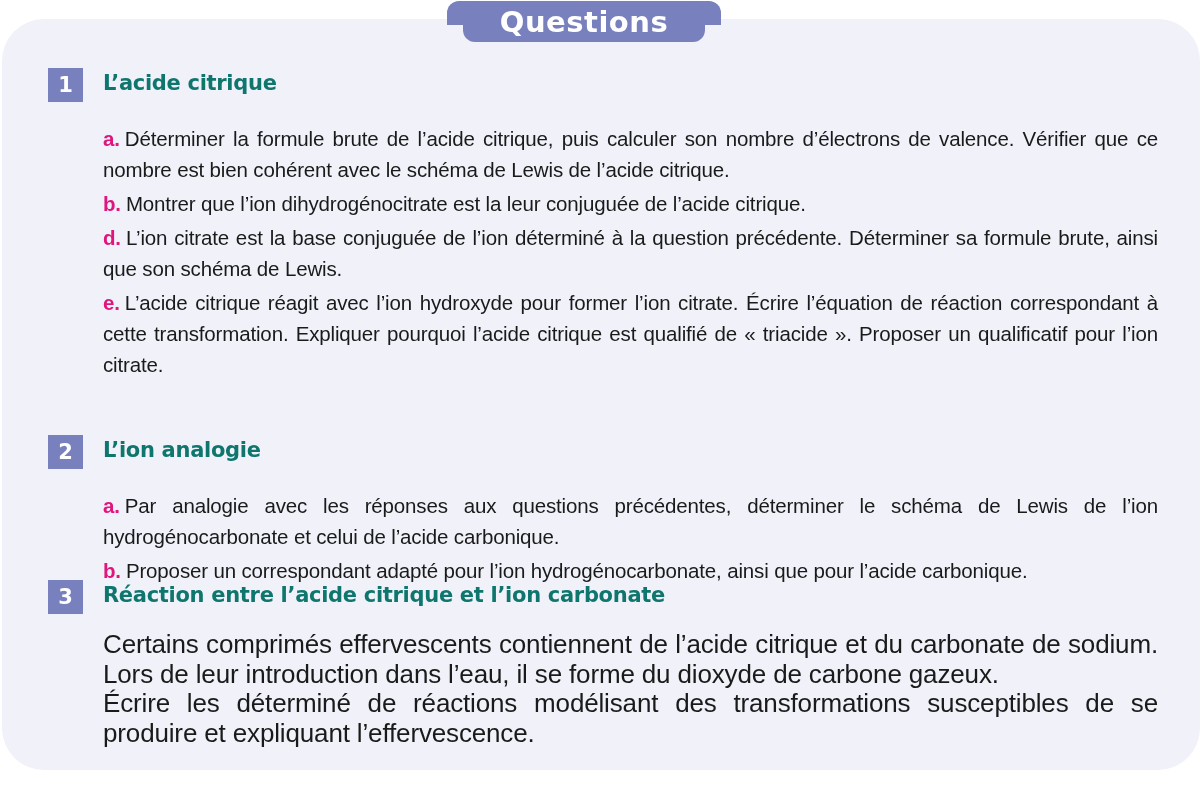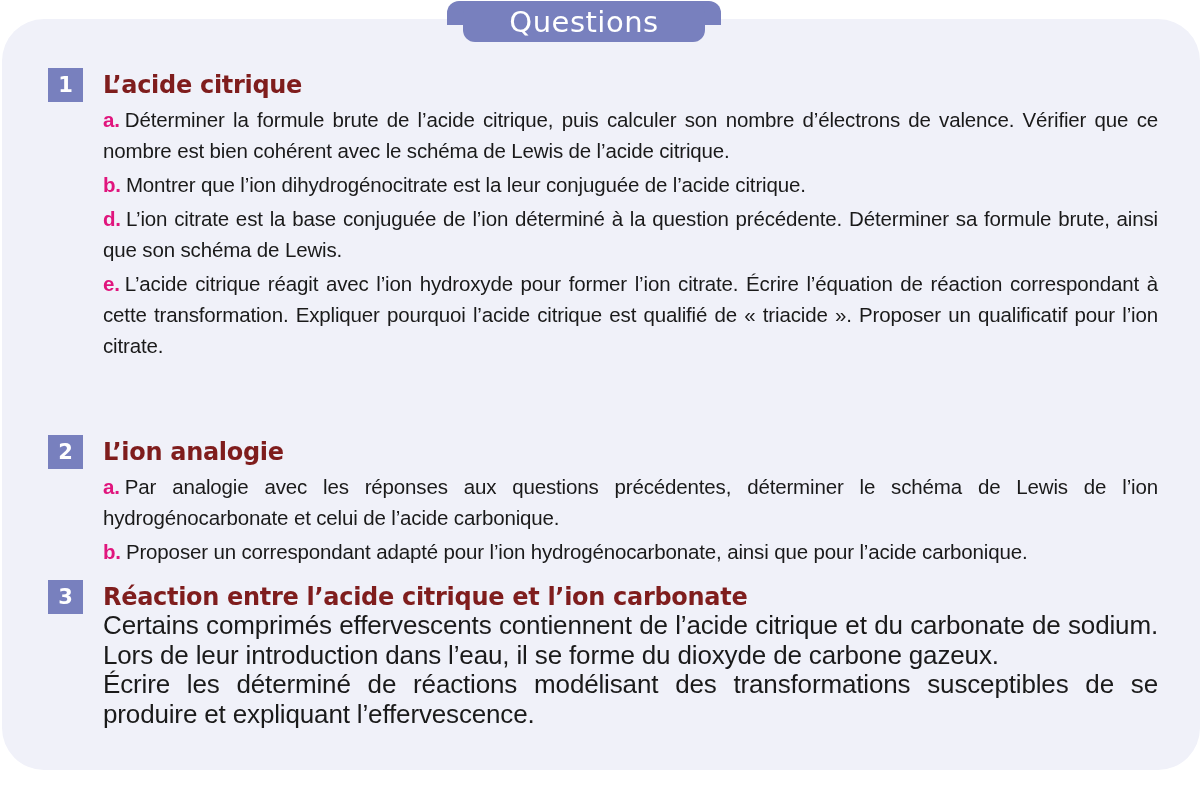--- a/index.html
+++ b/index.html
@@ -38,21 +38,21 @@
       top: 1px;
       left: 463px;
       width: 242px;
       height: 41px;
       background: #7880be;
       border-radius: 12px;
       display: flex;
       align-items: center;
       justify-content: center;
       color: #ffffff;
-      font-weight: normal;
+      font-weight: bold;
       font-size: 29px;
       letter-spacing: 0.5px;
       font-family: "DejaVu Sans", sans-serif;
     }
     .section {
       position: absolute;
       left: 48px;
       width: 1110px;
     }
     .num {
@@ -68,30 +68,31 @@
       display: flex;
       align-items: center;
       justify-content: center;
       font-family: "DejaVu Sans", sans-serif;
     }
     .sec-title {
       position: absolute;
       left: 55px;
       top: 3px;
       font-weight: bold;
-      font-size: 24px;
-      color: #7f1d1d;
+      font-size: 21px;
+      color: #0f766e;
       white-space: nowrap;
       font-family: "DejaVu Sans", sans-serif;
       letter-spacing: -0.3px;
     }
     .items {
       position: absolute;
       left: 55px;
       width: 1055px;
+      margin-top: 19px;
     }
     .item {
       font-size: 20.5px;
       line-height: 31px;
       color: #1a1a1a;
       margin-bottom: 3px;
       text-align: justify;
       letter-spacing: -0.15px;
     }
     .letter {

